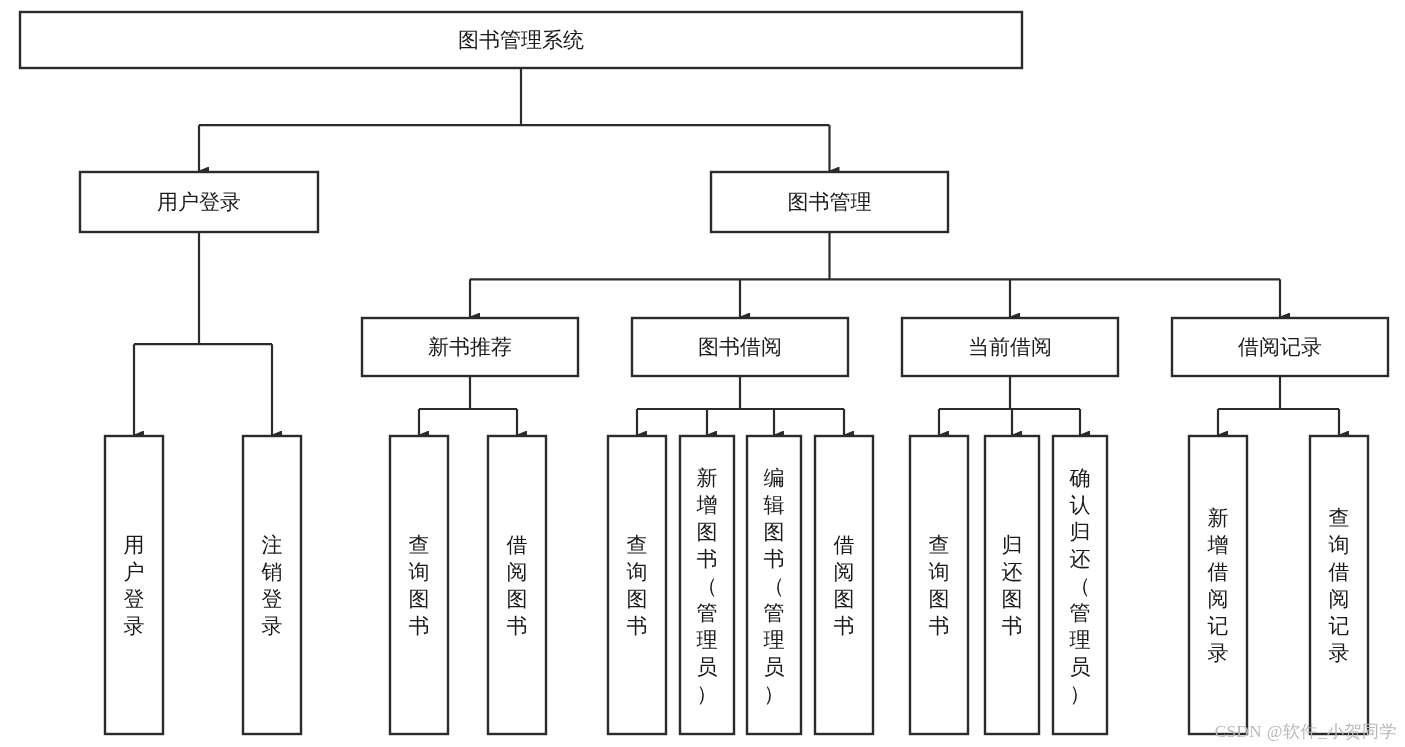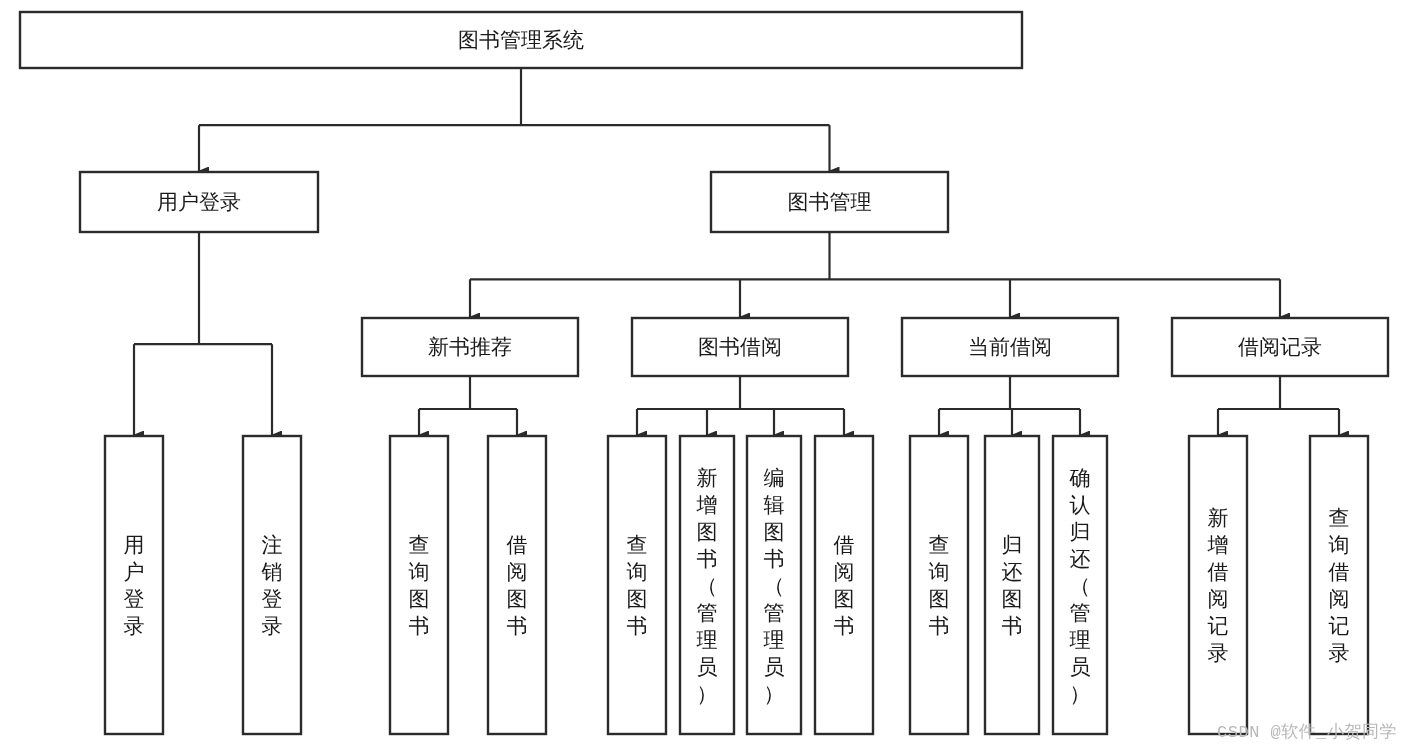--- a/index.html
+++ b/index.html
@@ -46,21 +46,21 @@
   .node-label-v {
     font-family: "Liberation Sans", "DejaVu Sans", sans-serif;
     font-size: 21px;
     fill: #1a1a1a;
     text-anchor: middle;
   }
   .watermark {
     position: absolute;
     right: 8px;
     bottom: 4px;
-    font-family: Liberation Mono, monospace;
+    font-family: Liberation Serif, serif;
     font-size: 17px;
     color: #b8b8b8;
     white-space: nowrap;
     letter-spacing: 0.5px;
   }
 </style>
 </head>
 <body>
 
 <div id="diagram-root">

